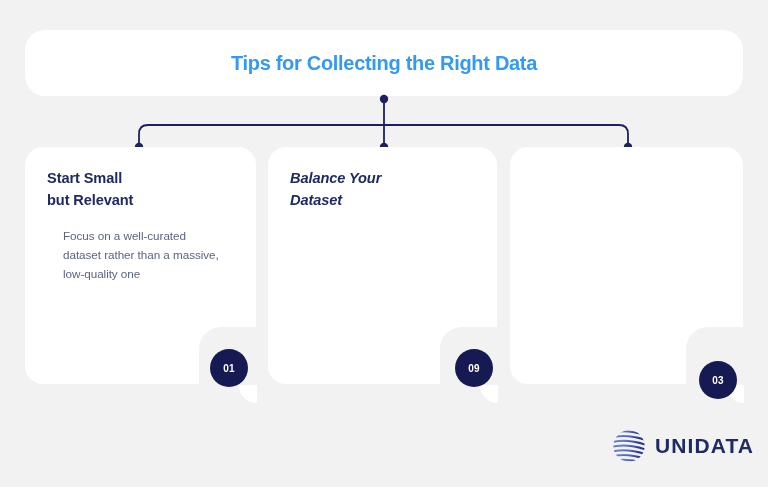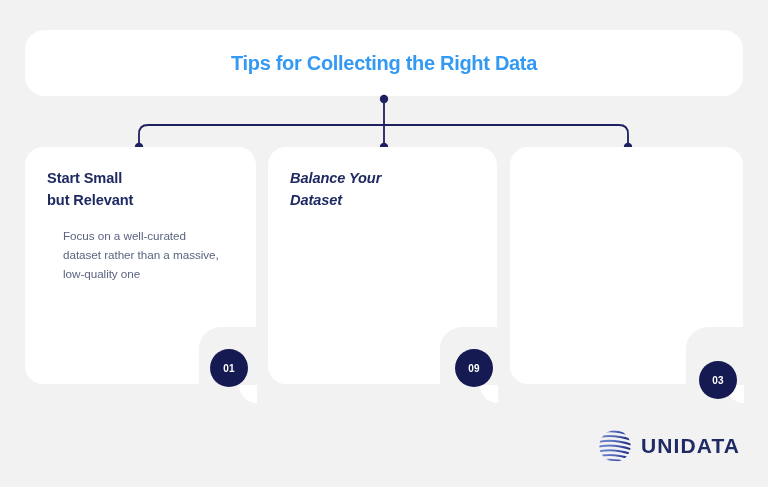--- a/index.html
+++ b/index.html
@@ -134,21 +134,21 @@
     justify-content: center;
     letter-spacing: 0.2px;
   }
   .badge-1 { left: 185px; top: 202px; }
   .badge-2 { left: 430px; top: 202px; }
   .badge-3 { left: 674px; top: 214px; }
 
   
   .logo {
     position: absolute;
-    left: 598px;
+    left: 612px;
     top: 424px;
     width: 140px;
     height: 44px;
     display: flex;
     align-items: center;
   }
   .logo-mark {
     width: 34px;
     height: 34px;
     flex: 0 0 34px;

